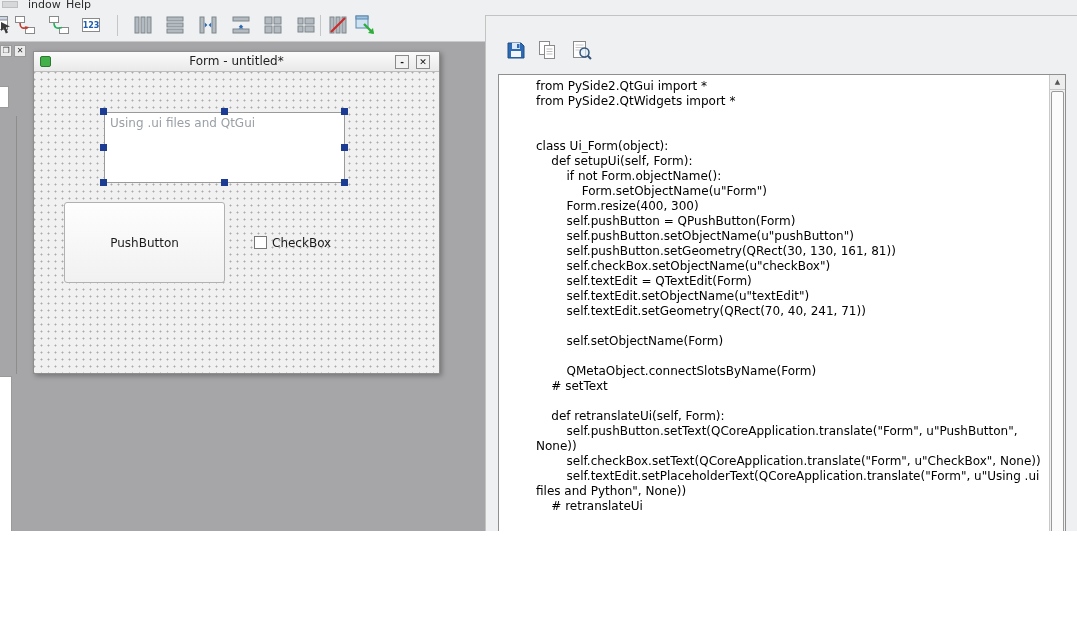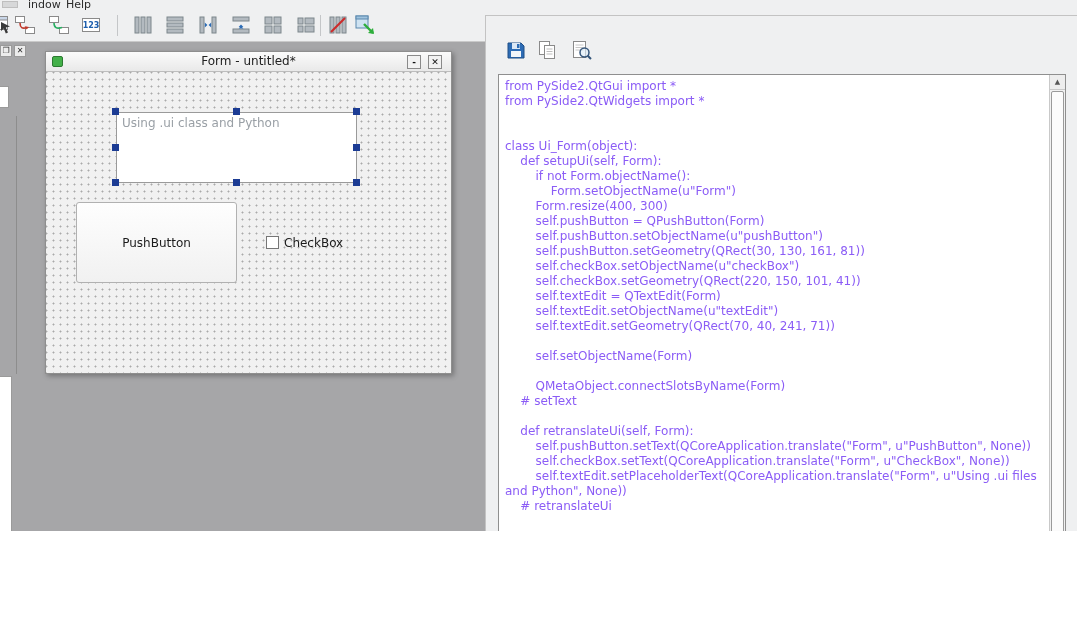--- a/index.html
+++ b/index.html
@@ -24,21 +24,21 @@
 
   
   .mdi { position:absolute; left:0; top:41px; width:485px; height:597px; background:#a6a6a8; border-top:1px solid #c9c9c9; overflow:hidden; }
   .dock-btns { position:absolute; left:0; top:3px; display:flex; gap:2px; }
   .dock-btn { width:12px; height:12px; background:#ececec; border:1px solid #9a9a9a; font-size:8px; line-height:10px; text-align:center; color:#333; }
   .left-input { position:absolute; left:0; top:44px; width:9px; height:22px; background:#fff; border:1px solid #9a9a9a; border-left:none; }
   .vline { position:absolute; left:16px; top:74px; width:1px; height:258px; background:#8d8d8d; }
   .left-panel { position:absolute; left:0; top:334px; width:12px; height:183px; background:#fff; border:1px solid #9a9a9a; border-left:none; }
 
   
-  .form-window { position:absolute; left:33px; top:9px; width:407px; height:323px; background:#f1f1f1; border:1px solid #8e8e8e; box-shadow:2px 2px 5px rgba(0,0,0,.3);margin-left:12px; }
+  .form-window { position:absolute; left:33px; top:9px; width:407px; height:323px; background:#f1f1f1; border:1px solid #8e8e8e; box-shadow:2px 2px 5px rgba(0,0,0,.3); }
   .fw-titlebar { position:relative; height:20px; background:linear-gradient(#fbfbfb,#e9e9e9); border-bottom:1px solid #bdbdbd; }
   .fw-icon { position:absolute; left:6px; top:4px; width:11px; height:11px; background:#43b049; border:1px solid #2c7a31; border-radius:2px; }
   .fw-title { position:absolute; left:0; right:0; top:2px; text-align:center; font-size:12px; color:#222; }
   .fw-btn { position:absolute; top:3px; width:14px; height:14px; background:#f2f2f2; border:1px solid #8a8a8a; font-size:9px; font-weight:bold; line-height:12px; text-align:center; color:#111; }
   .fw-min { right:30px; }
   .fw-close { right:9px; }
   .fw-canvas {
     position:absolute; left:0; top:20px; right:0; bottom:0;
     background-color:#f1f1f1;
     background-image:radial-gradient(circle, #a9a9a9 0.9px, transparent 1.1px);
@@ -50,21 +50,21 @@
   .handle { position:absolute; width:7px; height:7px; background:#1c3c94; }
   .w-pushbutton { position:absolute; left:30px; top:130px; width:161px; height:81px; background:linear-gradient(#fefefe,#f1f1f1); border:1px solid #b1b1b1; border-radius:3px; display:flex; align-items:center; justify-content:center; font-size:12px; color:#1b1b1b; }
   .w-checkbox { position:absolute; left:220px; top:150px; width:101px; height:41px; display:flex; align-items:center; gap:5px; }
   .cb-box { width:13px; height:13px; background:#fff; border:1px solid #767676; flex:0 0 auto; }
 
   
   .code-dialog { position:absolute; left:485px; top:15px; width:592px; height:600px; background:#eff0f1; border:1px solid #c3c3c3; border-right:none; }
   .dlg-tbtn { position:absolute; top:22px; width:26px; height:24px; display:flex; align-items:center; justify-content:center; }
   .code-box { position:absolute; left:12px; top:58px; width:568px; height:500px; background:#fff; border:1px solid #8f8f8f; overflow:hidden; }
   .code-content { position:absolute; left:0; top:0; right:16px; bottom:0; padding:4px 2px 4px 6px; overflow:hidden; }
-  .code-line { white-space:pre-wrap; min-height:15px; line-height:15px; font-size:12px; color:#8b5cf6; }
+  .code-line { white-space:pre-wrap; min-height:15px; line-height:15px; font-size:12px; color:#000000;margin-left:31px; }
   .vscroll { position:absolute; right:0; top:0; bottom:0; width:16px; background:#f1f1f1; border-left:1px solid #c9c9c9; }
   .sb-btn { position:absolute; left:0; width:15px; height:15px; background:#ededed; font-size:7px; color:#555; text-align:center; line-height:15px; }
   .sb-up { top:0; border-bottom:1px solid #c9c9c9; }
   .sb-down { bottom:0; border-top:1px solid #c9c9c9; }
   .sb-thumb { position:absolute; left:1px; right:1px; top:16px; height:460px; background:#fbfbfb; border:1px solid #9a9a9a; border-radius:2px; }
   .dlg-close-btn { position:absolute; right:15px; top:565px; height:25px; padding:0 11px; display:inline-flex; align-items:center; gap:6px; background:linear-gradient(#fcfcfc,#eeeeee); border:1px solid #b0b0b0; border-radius:3px; font-size:12px; color:#1b1b1b; font-family:inherit; }
   .close-ico { width:15px; height:15px; border-radius:50%; background:#da4453; color:#fff; font-size:9px; font-weight:bold; display:flex; align-items:center; justify-content:center; }
 
   
   .bottom-strip { position:absolute; left:485px; top:615px; width:592px; height:23px; background:#f7f7f7; border-top:1px solid #c0c0c0; }
@@ -195,21 +195,21 @@
     <div class="form-window">
       <div class="fw-titlebar">
         <span class="fw-icon"></span>
         <span class="fw-title">Form - untitled*</span>
         <span class="fw-btn fw-min">-</span>
         <span class="fw-btn fw-close">✕</span>
       </div>
       <div class="fw-canvas">
 
         <div class="w-textedit">
-          <span class="placeholder">Using .ui class and Python</span>
+          <span class="placeholder">Using .ui files and QtGui</span>
         </div>
         <div class="handle" style="left:66px; top:36px"></div>
         <div class="handle" style="left:187px; top:36px"></div>
         <div class="handle" style="left:307px; top:36px"></div>
         <div class="handle" style="left:66px; top:72px"></div>
         <div class="handle" style="left:307px; top:72px"></div>
         <div class="handle" style="left:66px; top:107px"></div>
         <div class="handle" style="left:187px; top:107px"></div>
         <div class="handle" style="left:307px; top:107px"></div>
 
@@ -258,21 +258,20 @@
           <div class="code-line"></div>
           <div class="code-line">class Ui_Form(object):</div>
           <div class="code-line">    def setupUi(self, Form):</div>
           <div class="code-line">        if not Form.objectName():</div>
           <div class="code-line">            Form.setObjectName(u"Form")</div>
           <div class="code-line">        Form.resize(400, 300)</div>
           <div class="code-line">        self.pushButton = QPushButton(Form)</div>
           <div class="code-line">        self.pushButton.setObjectName(u"pushButton")</div>
           <div class="code-line">        self.pushButton.setGeometry(QRect(30, 130, 161, 81))</div>
           <div class="code-line">        self.checkBox.setObjectName(u"checkBox")</div>
-          <div class="code-line">        self.checkBox.setGeometry(QRect(220, 150, 101, 41))</div>
           <div class="code-line">        self.textEdit = QTextEdit(Form)</div>
           <div class="code-line">        self.textEdit.setObjectName(u"textEdit")</div>
           <div class="code-line">        self.textEdit.setGeometry(QRect(70, 40, 241, 71))</div>
           <div class="code-line"></div>
           <div class="code-line">        self.setObjectName(Form)</div>
           <div class="code-line"></div>
           <div class="code-line">        QMetaObject.connectSlotsByName(Form)</div>
           <div class="code-line">    # setText</div>
           <div class="code-line"></div>
           <div class="code-line">    def retranslateUi(self, Form):</div>

